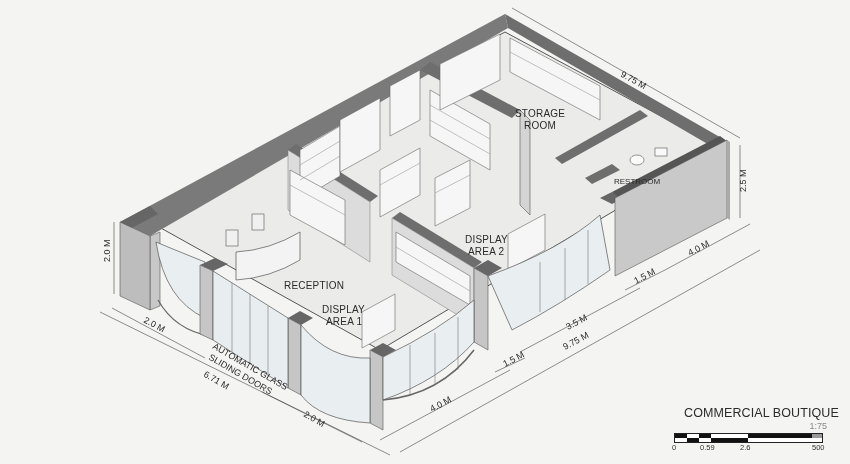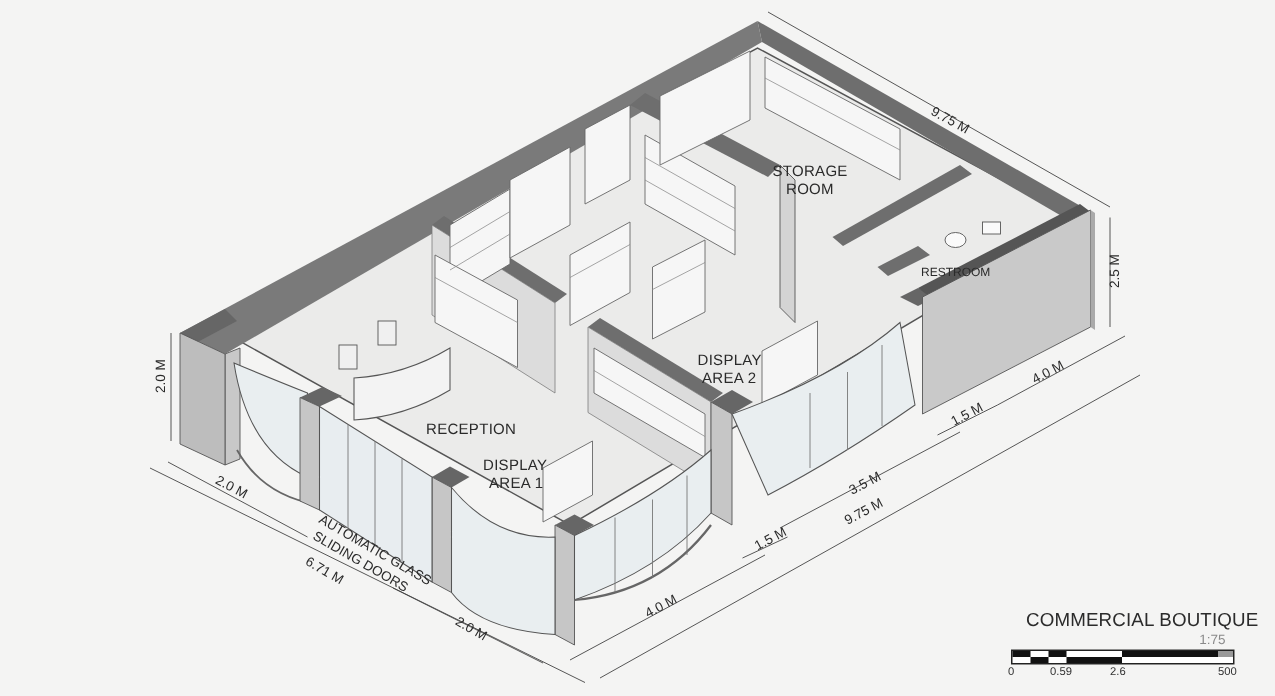--- a/index.html
+++ b/index.html
@@ -3,21 +3,21 @@
 <meta charset="utf-8">
 <style>
   html, body { margin:0; padding:0; background:#f4f4f3; }
   body { width:850px; height:464px; overflow:hidden; position:relative; font-family:"Liberation Sans", sans-serif; }
   svg { position:absolute; left:0; top:0; }
   .lbl { font-family:"Liberation Sans", sans-serif; fill:#2a2a2a; font-size:10px; }
   .room { font-size:10px; letter-spacing:0.2px; }
   .dim { font-size:9px; fill:#2a2a2a; }
   .title-block { position:absolute; left:684px; top:406px; width:145px; }
   .title { font-size:12.5px; color:#2b2b2b; letter-spacing:0.1px; text-align:left; white-space:nowrap; }
-  .scale-ratio { position:absolute; right:12px; top:15px; font-size:9px; color:#8a8a8a; }
+  .scale-ratio { position:absolute; right:2px; top:15px; font-size:9px; color:#8a8a8a; }
   .scalebar { position:absolute; left:-10px; top:27px; width:147px; height:8px; border:1px solid #222; background:#fff; }
   .seg { position:absolute; top:0; height:8px; }
   .ticks { position:absolute; left:-10px; top:37px; width:160px; font-size:7.5px; color:#333; }
   .ticks span { position:absolute; }
 </style>
 </head>
 <body>
 
 <svg width="850" height="464" viewBox="0 0 850 464">
 

